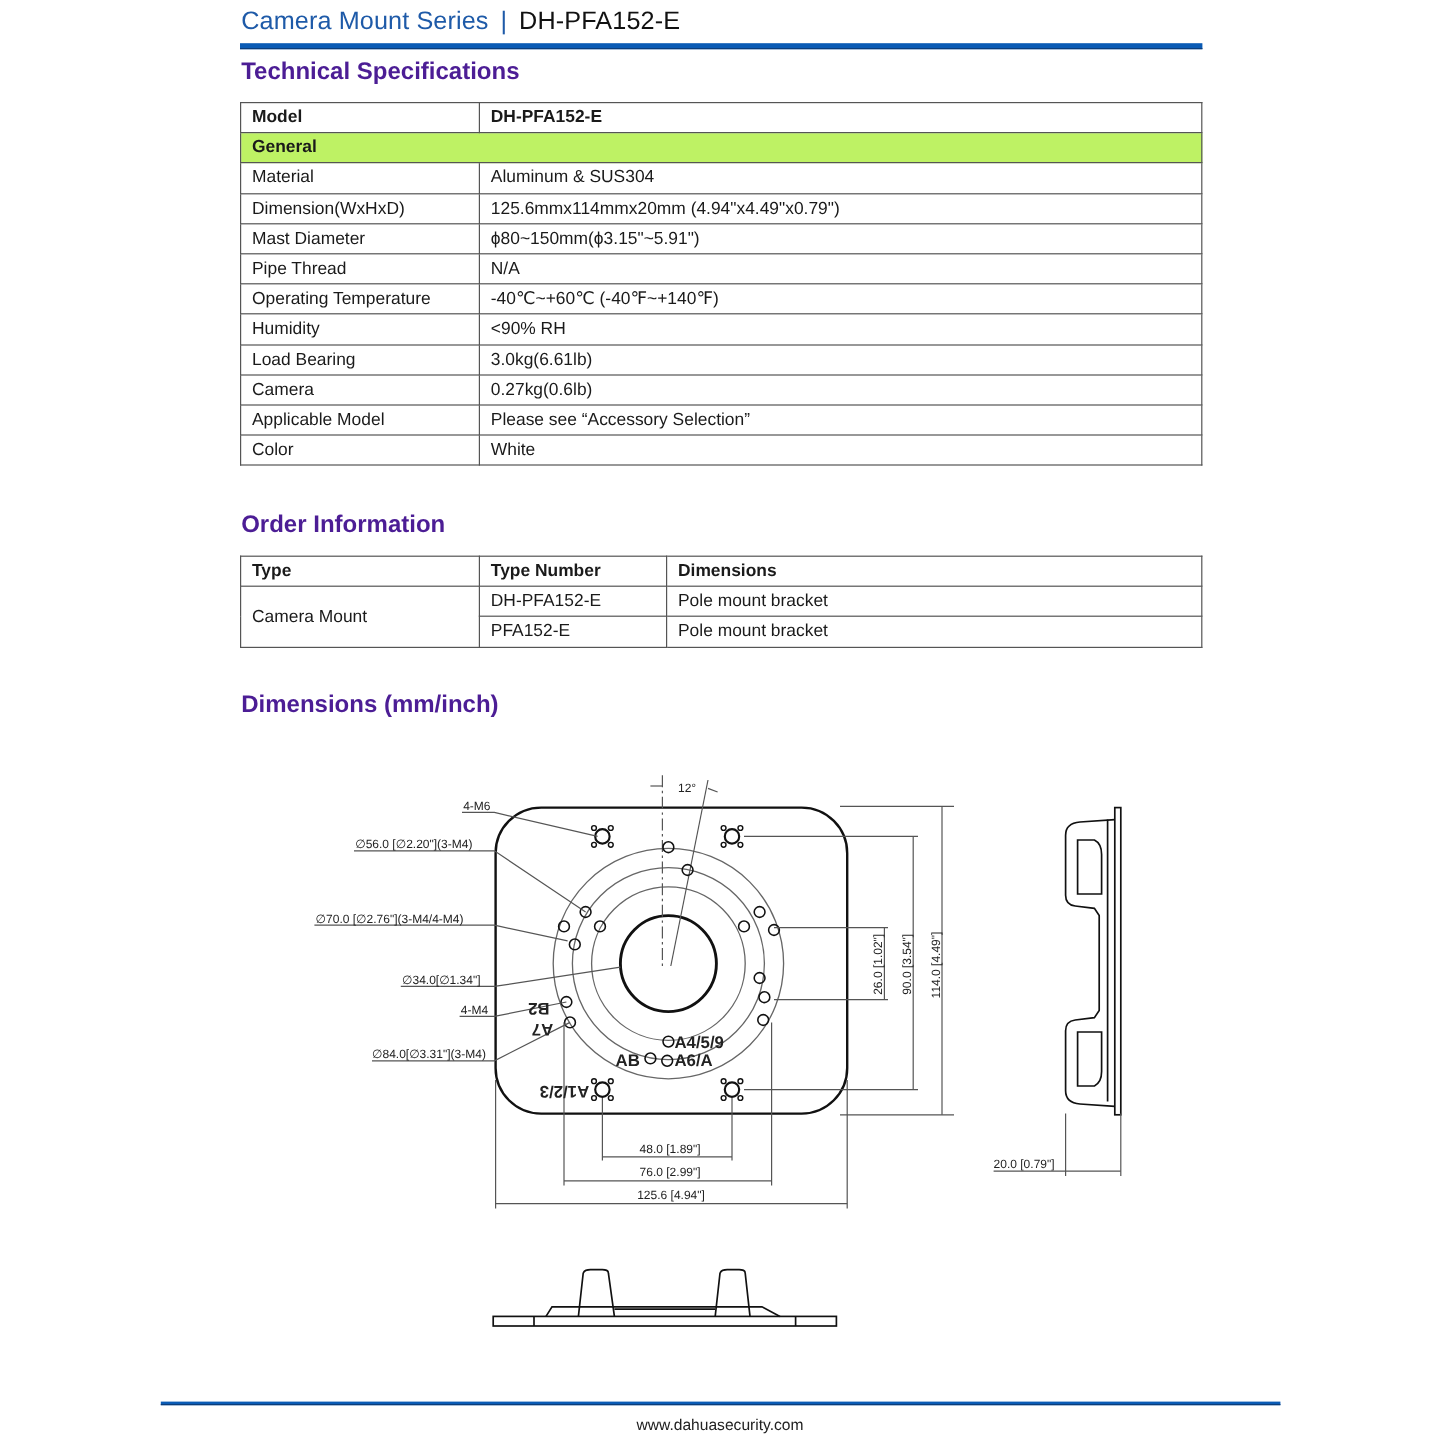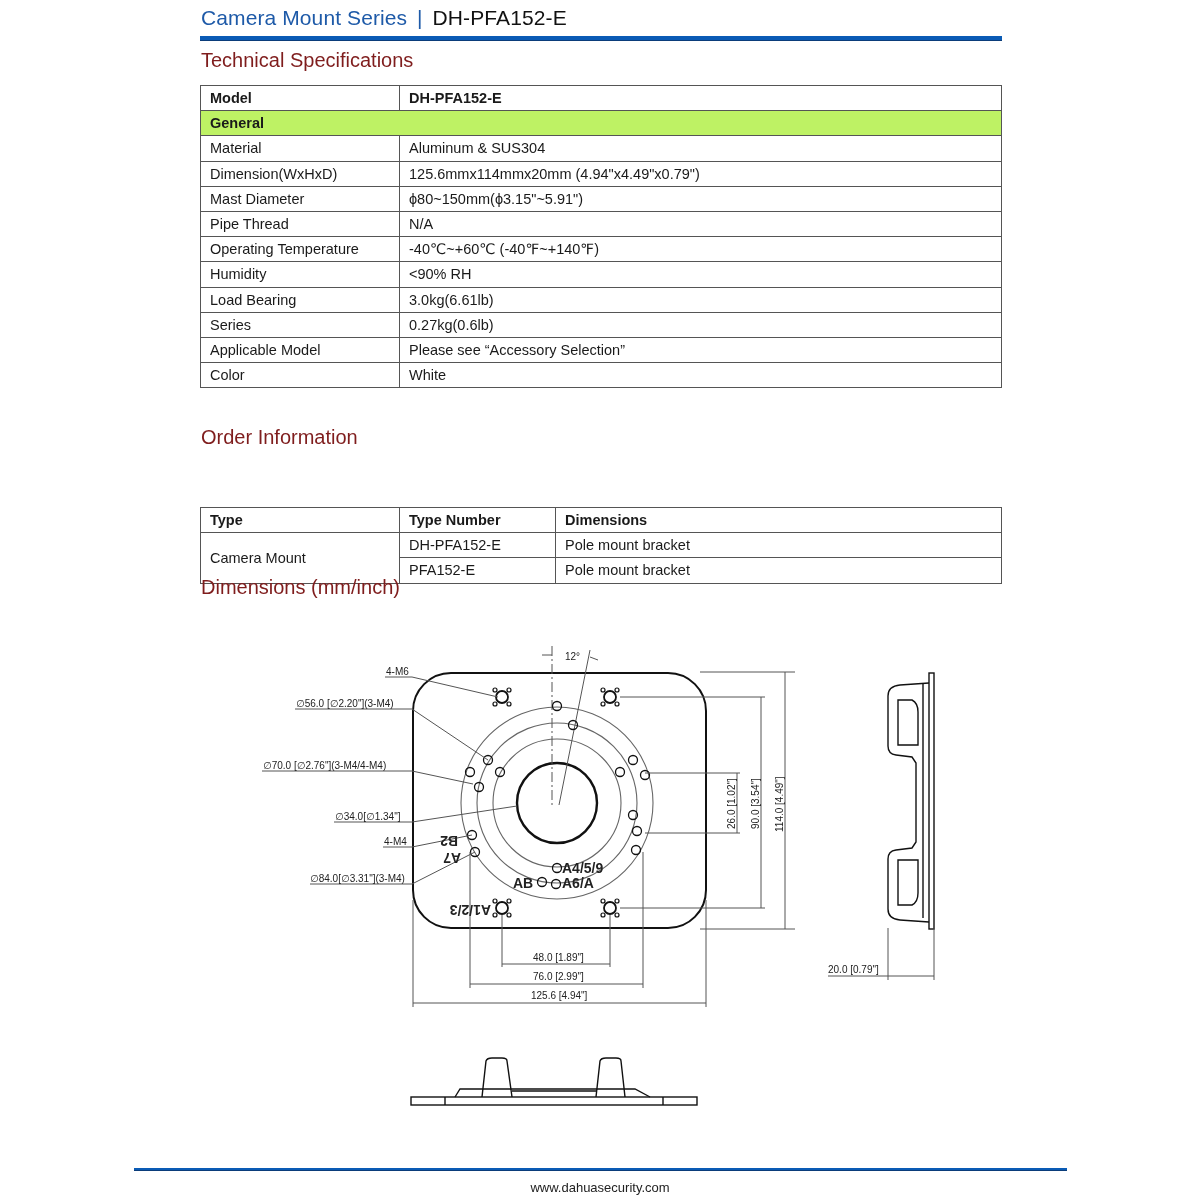--- a/index.html
+++ b/index.html
@@ -13,21 +13,21 @@
     }
     .header-title .sep { color: #1e5aa8; margin: 0 4px; }
     .header-title .model { color: #111; }
     .header-rule {
       position: absolute; left: 200px; top: 36px; width: 802px; height: 5px;
       background: #0a5bb5; border-bottom: 1px solid #0b3d7a;
     }
 
     .section-title {
       position: absolute; left: 201px;
-      font-size: 20px; font-weight: normal; color: #7f1d1d; white-space: nowrap;
+      font-size: 20px; font-weight: bold; color: #4c1d95; white-space: nowrap;
     }
 
     table.spec {
       position: absolute; left: 200px; width: 802px;
       border-collapse: collapse; font-size: 14.5px;
     }
     table.spec td, table.spec th {
       border: 1px solid #555; height: 25.2px; padding: 0 9px;
       text-align: left; vertical-align: middle; white-space: nowrap;
       font-weight: normal; color: #1a1a1a;
@@ -93,36 +93,36 @@
       </tr>
   <tr>
         <td>Humidity</td>
         <td>&lt;90% RH</td>
       </tr>
   <tr>
         <td>Load Bearing</td>
         <td>3.0kg(6.61lb)</td>
       </tr>
   <tr>
-        <td>Series</td>
+        <td>Camera</td>
         <td>0.27kg(0.6lb)</td>
       </tr>
   <tr>
         <td>Applicable Model</td>
         <td>Please see “Accessory Selection”</td>
       </tr>
   <tr>
         <td>Color</td>
         <td>White</td>
       </tr>
 </tbody>
   </table>
 
 <div class="section-title" style="top:426px;">Order Information</div>
-<table class="spec" id="order-table" style="top:463px;margin-top:44px;">
+<table class="spec" id="order-table" style="top:463px;">
   <tbody>
       <tr>
     <td class="c1 bold">Type</td>
     <td class="c2 bold">Type Number</td>
     <td class="bold">Dimensions</td>
   </tr>
   <tr>
     <td class="c1" rowspan="2">Camera Mount</td>
     <td class="c2">DH-PFA152-E</td>
     <td>Pole mount bracket</td>

